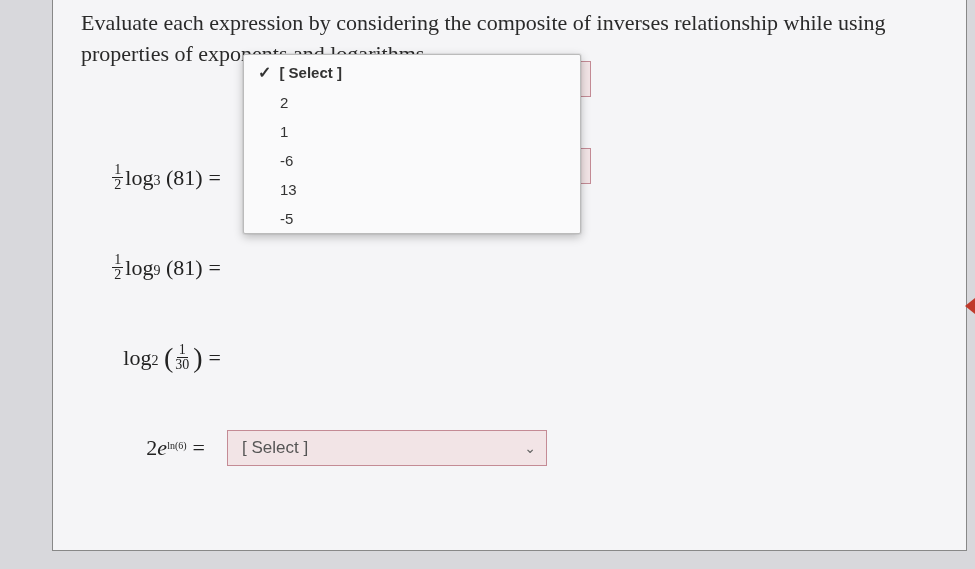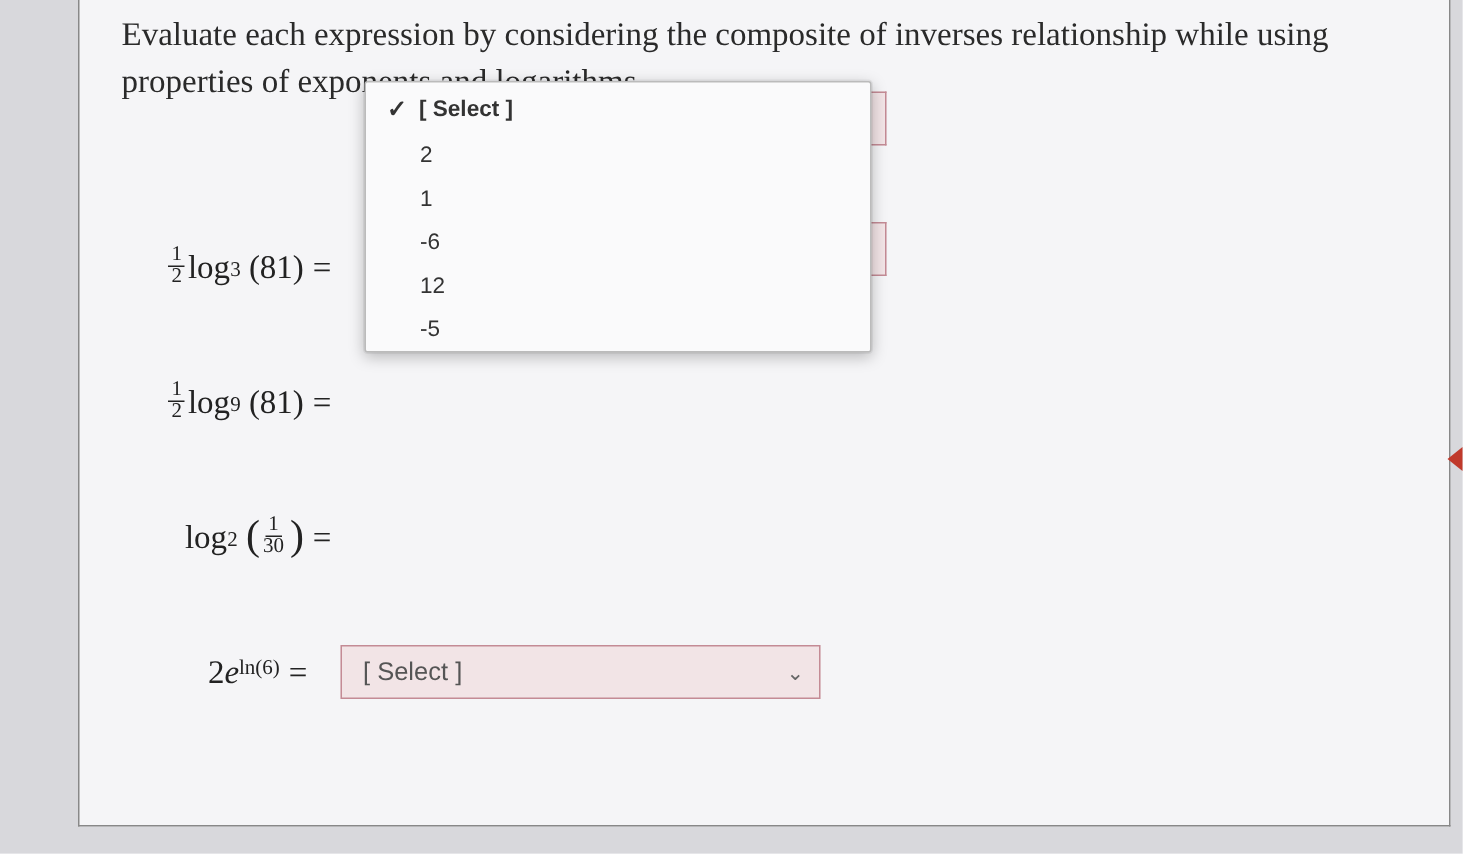--- a/index.html
+++ b/index.html
@@ -58,21 +58,21 @@
       margin-right: 2px;
     }
     .frac .n { border-bottom: 1px solid #222; padding: 0 2px; }
     .frac .d { padding: 0 2px; }
     .parfrac {
       display: inline-flex;
       align-items: center;
     }
     .parfrac .paren { font-size: 28px; line-height: 1; }
     .sub { font-size: 14px; vertical-align: sub; position: relative; top: 3px; }
-    .sup { font-size: 14px; vertical-align: super; position: relative; top: -2px; }
+    .sup { font-size: 10px; vertical-align: super; position: relative; top: -2px; }
 
     .select {
       width: 320px;
       height: 36px;
       border: 1px solid #c48b95;
       background: #f2e4e6;
       display: flex;
       align-items: center;
       justify-content: space-between;
       padding: 0 10px 0 14px;
@@ -157,21 +157,21 @@
     <div class="peek peek2"></div>
 
     <div class="dropdown-panel">
       <div class="dd-header">
         <span class="check">✓</span>
         <span>[ Select ]</span>
       </div>
       <div class="dd-option">2</div>
       <div class="dd-option">1</div>
       <div class="dd-option">-6</div>
-      <div class="dd-option">12</div>
+      <div class="dd-option">13</div>
       <div class="dd-option">-5</div>
     </div>
 
     <div class="qrow">
       <span class="expr">
         <span class="frac">
           <span class="n">1</span>
           <span class="d">2</span>
         </span>
         <span>log</span><span class="sub">3</span>&nbsp;<span>(81)</span>

